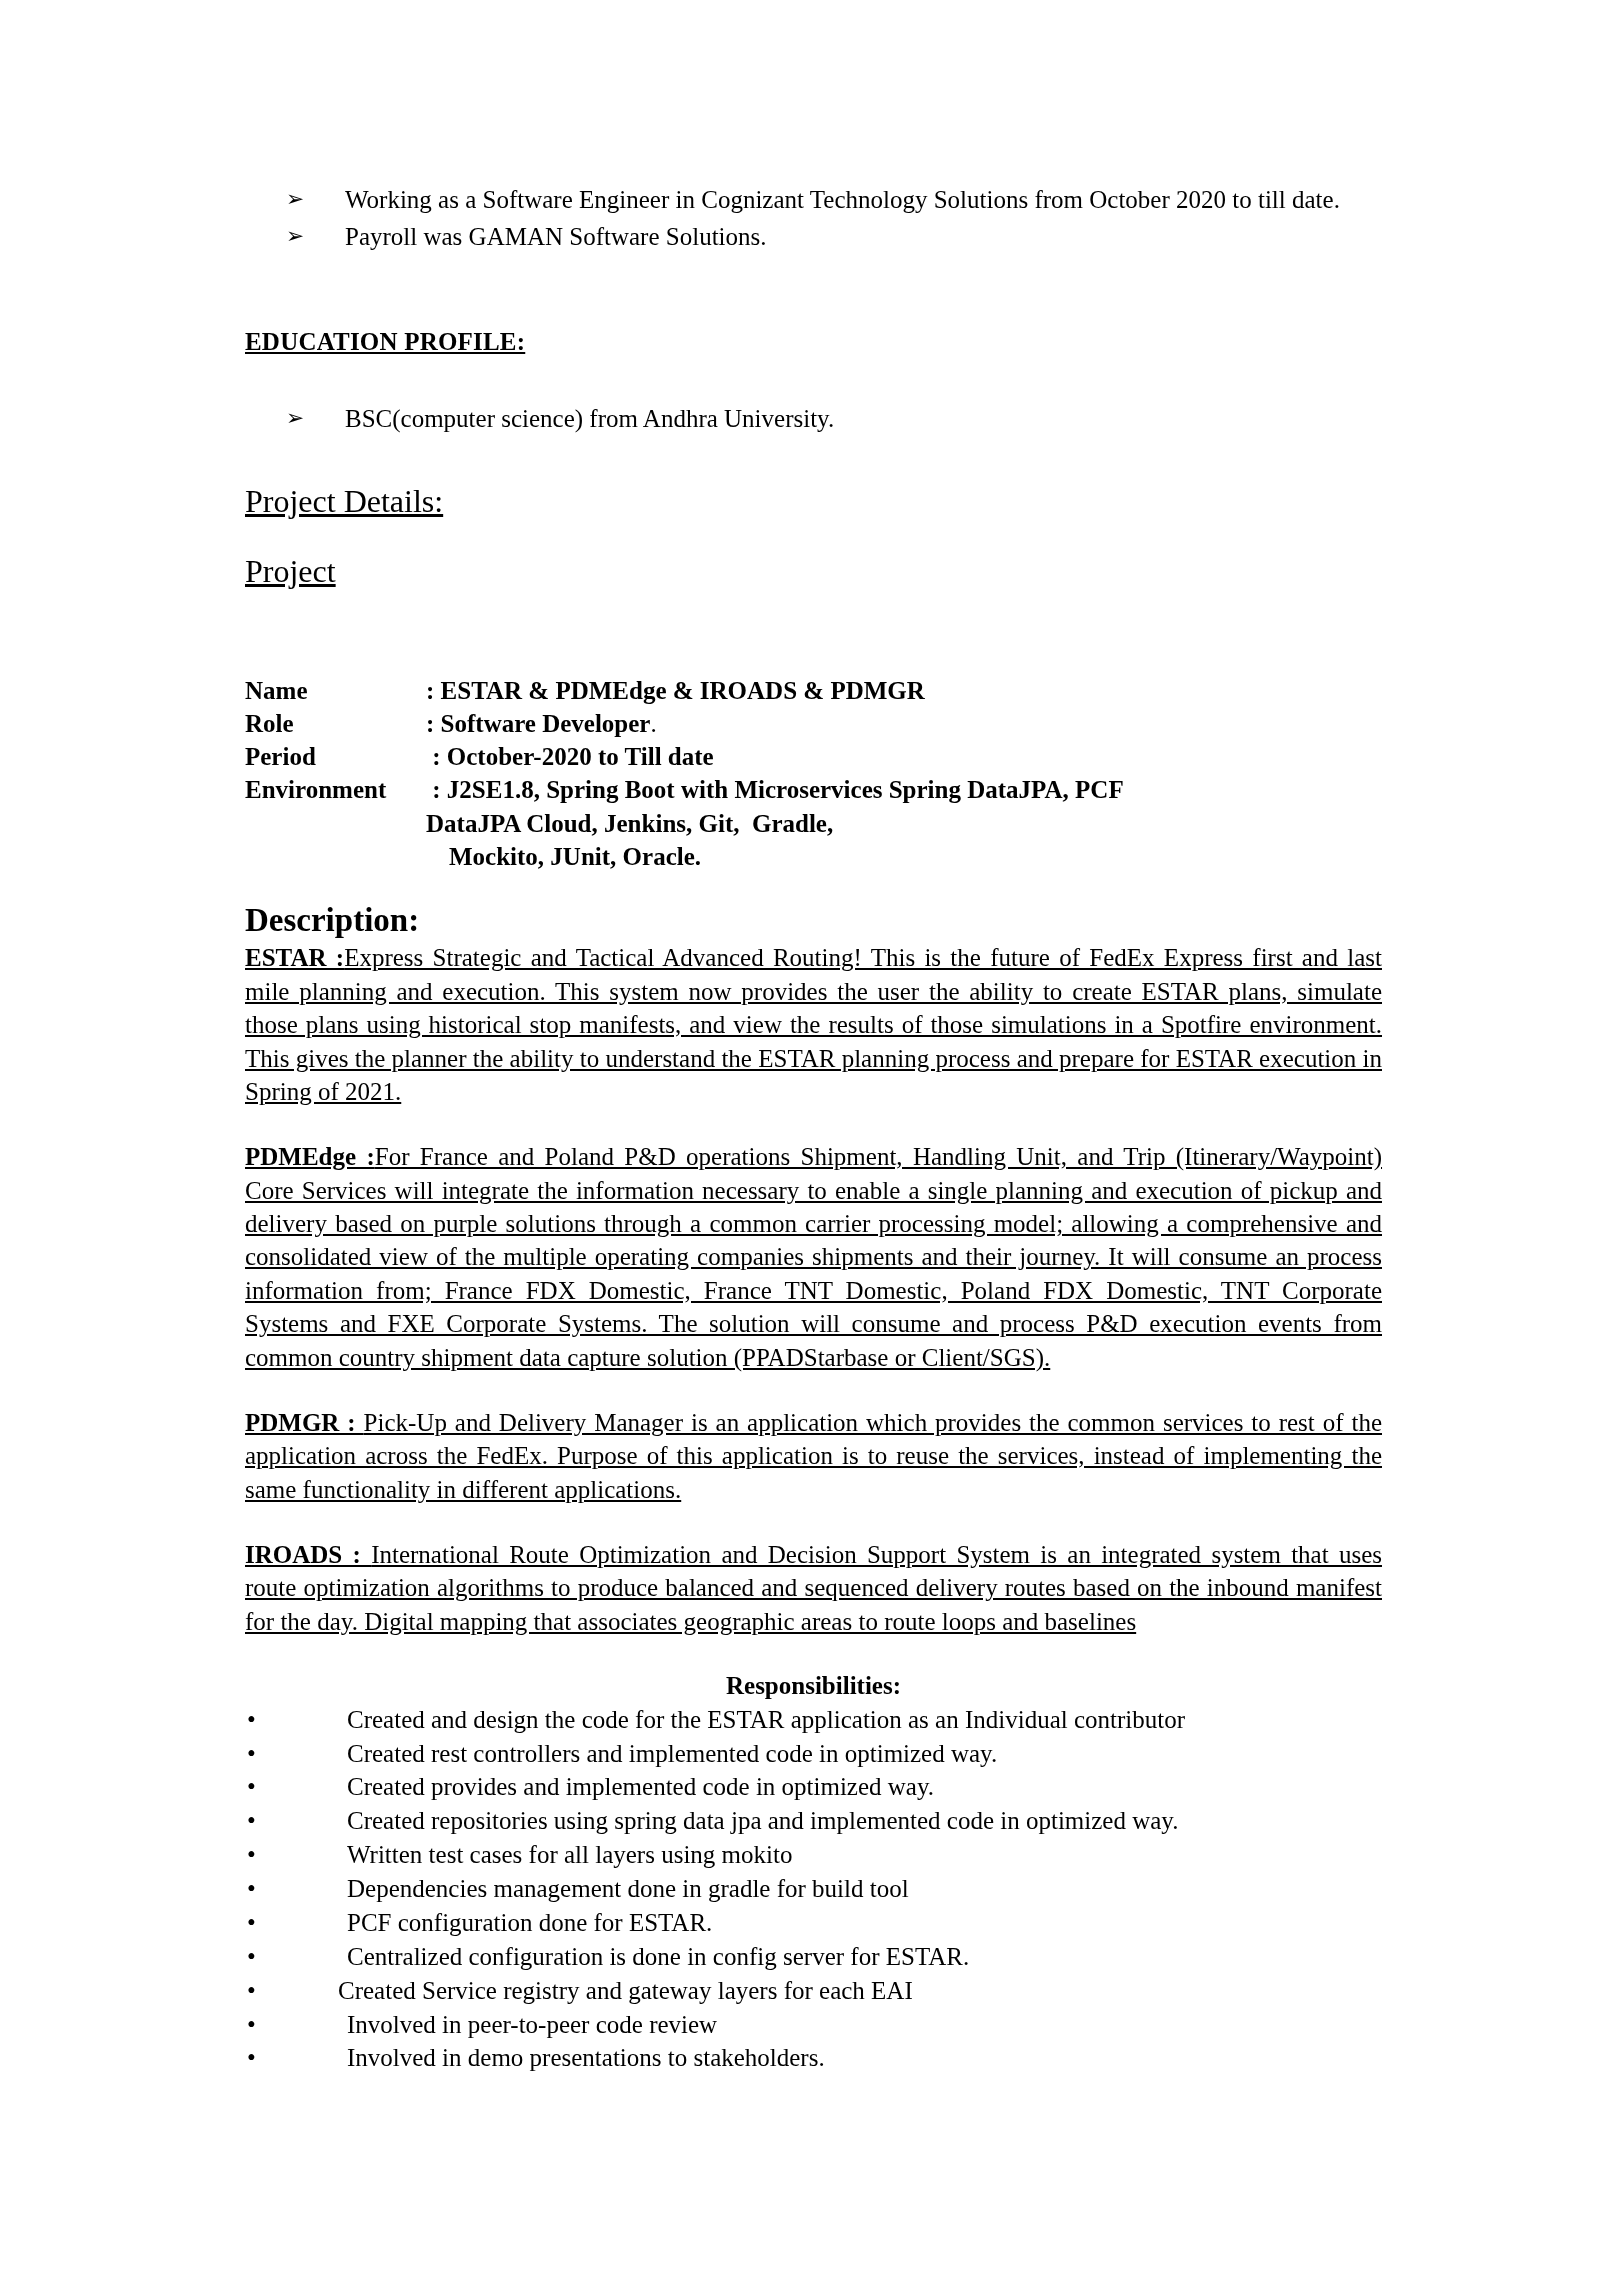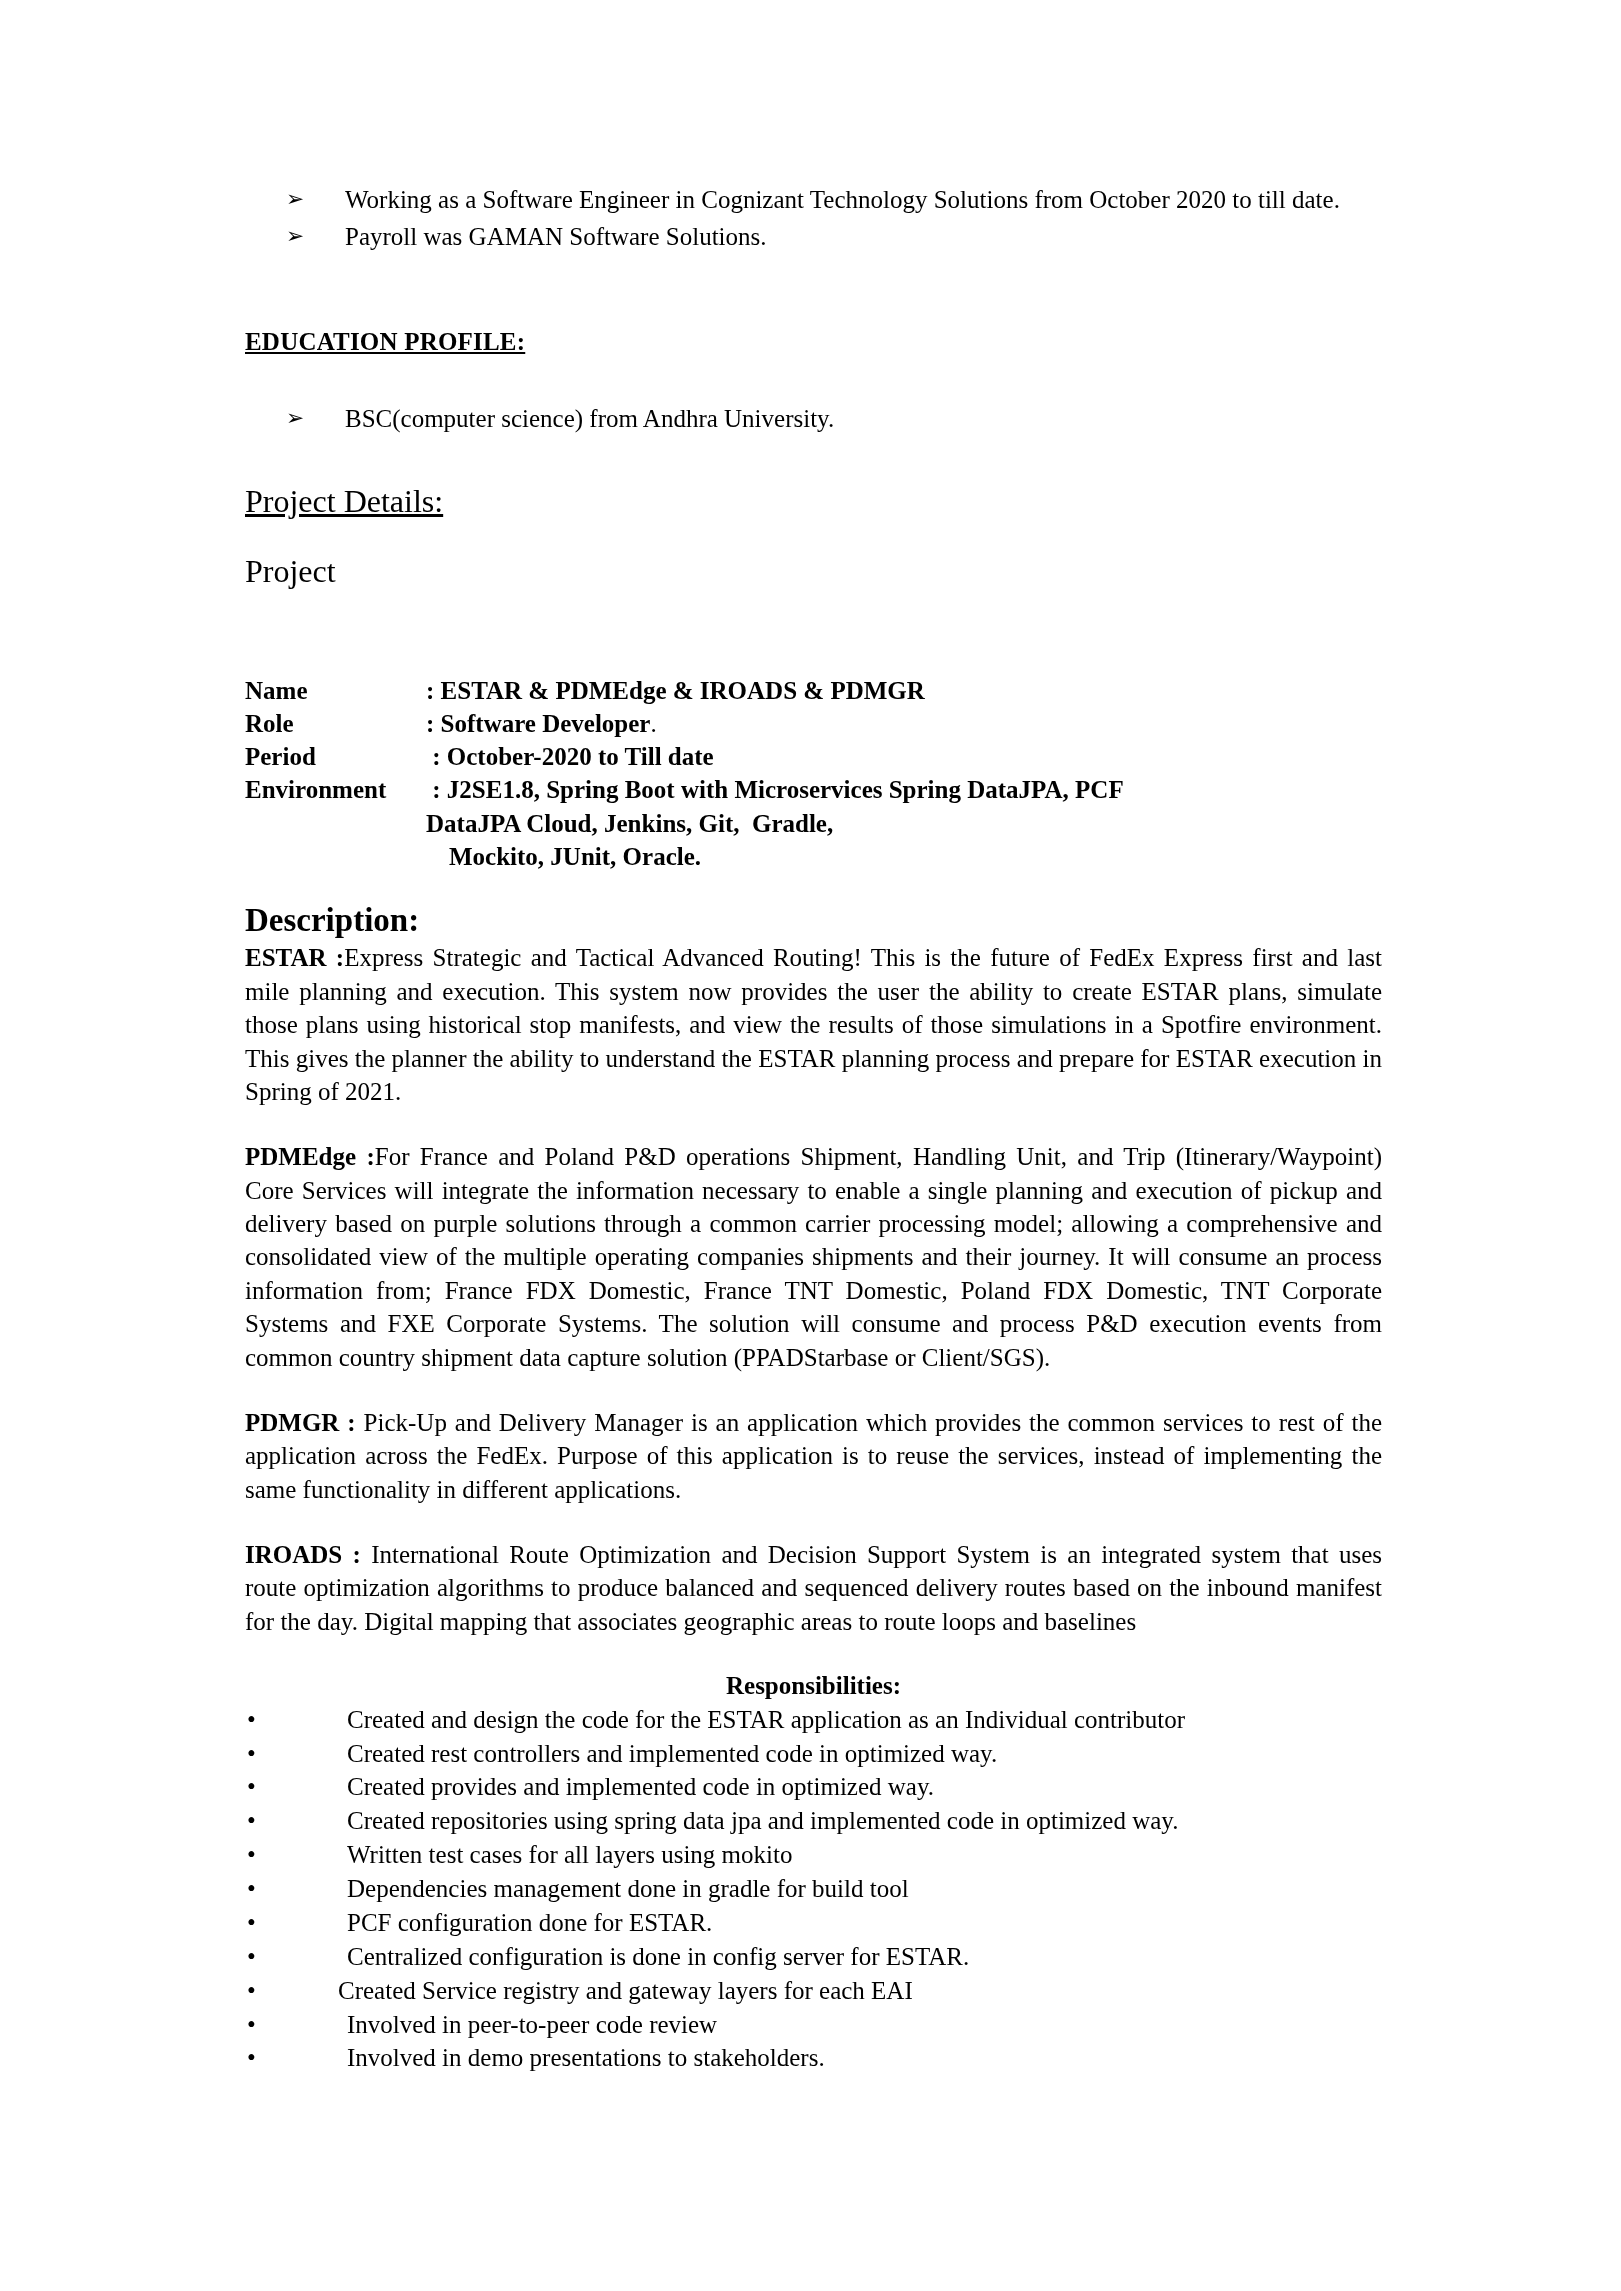--- a/index.html
+++ b/index.html
@@ -62,20 +62,21 @@
   .big-head {
     font-size: 32px;
     font-weight: normal;
     text-decoration: underline;
     margin: 0;
   }
   .plain-line {
     font-size: 32px;
     font-weight: normal;
     margin: 0;
+    text-decoration: underline;
   }
 
   .sp-xl { height: 73px; }
   .sp-lg { height: 45px; }
   .sp-md { height: 33px; }
   .sp-sm { height: 25.5px; }
 
   
   .proj-block {
     font-size: 25px;
@@ -104,20 +105,21 @@
     font-weight: bold;
     line-height: 1.30;
     margin: 0;
   }
   .para {
     font-size: 25px;
     line-height: 1.335;
     margin: 0;
     text-align: justify;
     text-justify: inter-word;
+    text-decoration: underline;
   }
   .para b { font-weight: bold; }
   .para-gap { height: 32px; }
 
   
   .resp-head {
     font-size: 25px;
     font-weight: bold;
     margin: 0;
     line-height: 1.30;

